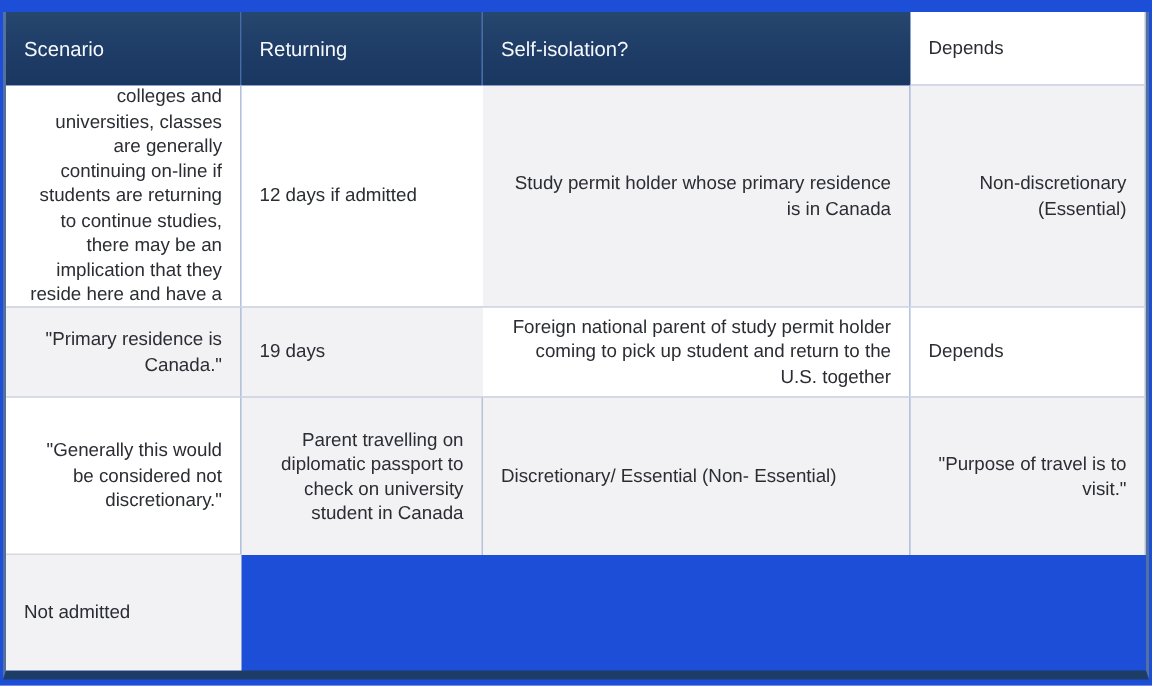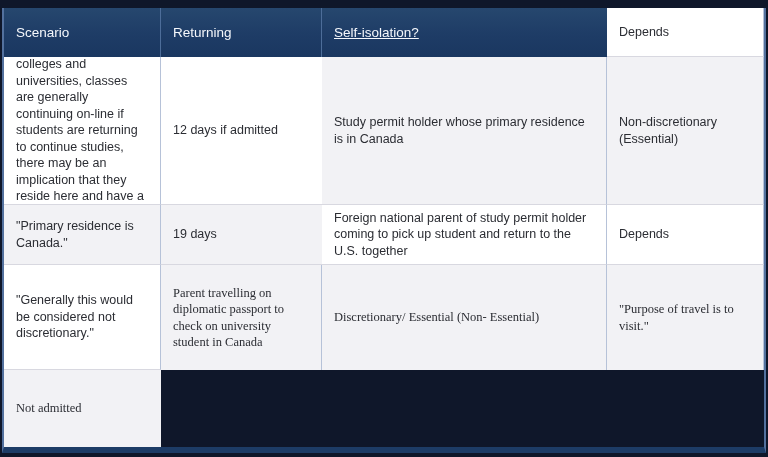--- a/index.html
+++ b/index.html
@@ -4,22 +4,23 @@
 <style>
   * { margin: 0; padding: 0; box-sizing: border-box; }
   html, body {
     width: 768px;
     background: #ffffff;
     font-family: "Liberation Sans", "DejaVu Sans", sans-serif;
   }
   .page {
     width: 768px;
     height: 457px;
-    background: #0f172a;
+    background: #1d4ed8;
     padding: 8px 2px 0 2px;
+    text-align: right;
   }
   .tbl {
     width: 764px;
     display: grid;
     grid-template-columns: 157px 161px 285px 1fr;
     grid-template-rows: 49px 148px 60px 105px 77px;
     border-left: 2px solid #53719e;
     border-right: 2px solid #53719e;
     border-bottom: 6px solid #1d3c66;
   }
@@ -29,30 +30,30 @@
     padding: 6px 12px;
     font-size: 12.5px;
     line-height: 1.32;
     color: #2b2d33;
     background: #ffffff;
     border-right: 1px solid #b6c2d8;
     border-bottom: 1px solid #d8d8e0;
     overflow: hidden;
   }
   .cell.last-col { border-right: none; }
-  .cell.last-row { border-bottom: none; font-family: Liberation Serif, serif; }
+  .cell.last-row { border-bottom: none; }
   .cell.alt { background: #f2f2f5; }
   .th {
     background: linear-gradient(180deg, #26476e 0%, #1e3c66 55%, #1a3760 100%);
     color: #f5f8fc;
     font-size: 13.5px;
     border-right: 1px solid #4d6d99;
     border-bottom: none;
   }
-  .th.last-col { border-right: none; text-decoration: underline; }
+  .th.last-col { border-right: none; }
 </style>
 </head>
 <body>
 
 <div class="page">
   <div class="tbl">
 
     <div class="cell th">
       <span>Scenario</span>
     </div>

